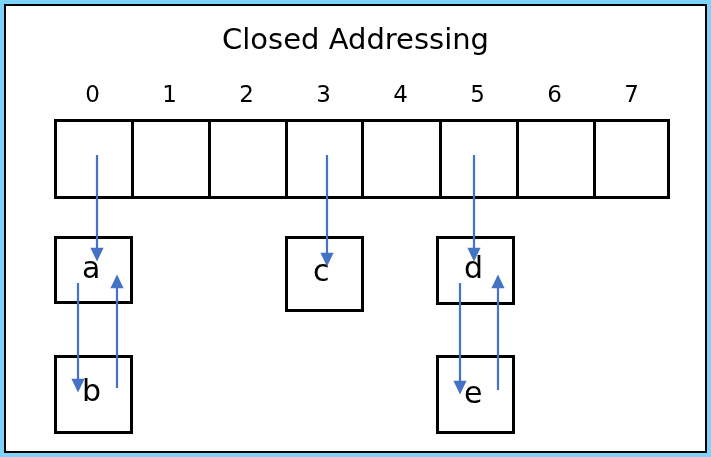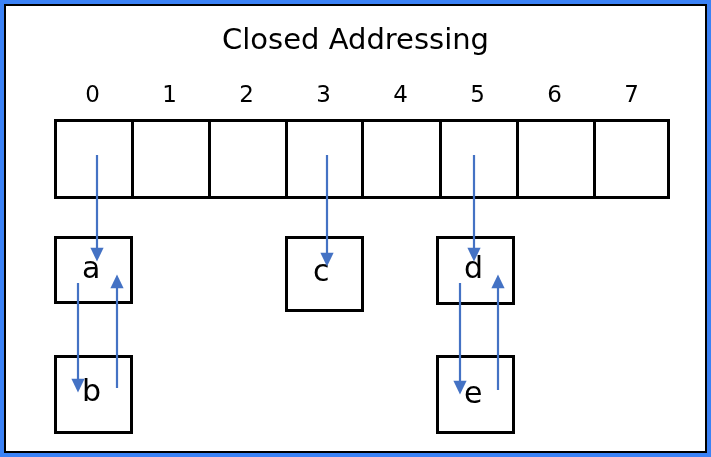--- a/index.html
+++ b/index.html
@@ -8,21 +8,21 @@
     padding: 0;
     background: #ffffff;
   }
   body {
     font-family: "DejaVu Sans", "Liberation Sans", sans-serif;
   }
   #canvas {
     position: relative;
     width: 711px;
     height: 457px;
-    background: #3b82f6;
+    background: #7dd3fc;
     overflow: hidden;
   }
   
   #frame {
     position: absolute;
     left: 4px;
     top: 4px;
     width: 703px;
     height: 449px;
     border: 2px solid #000000;

